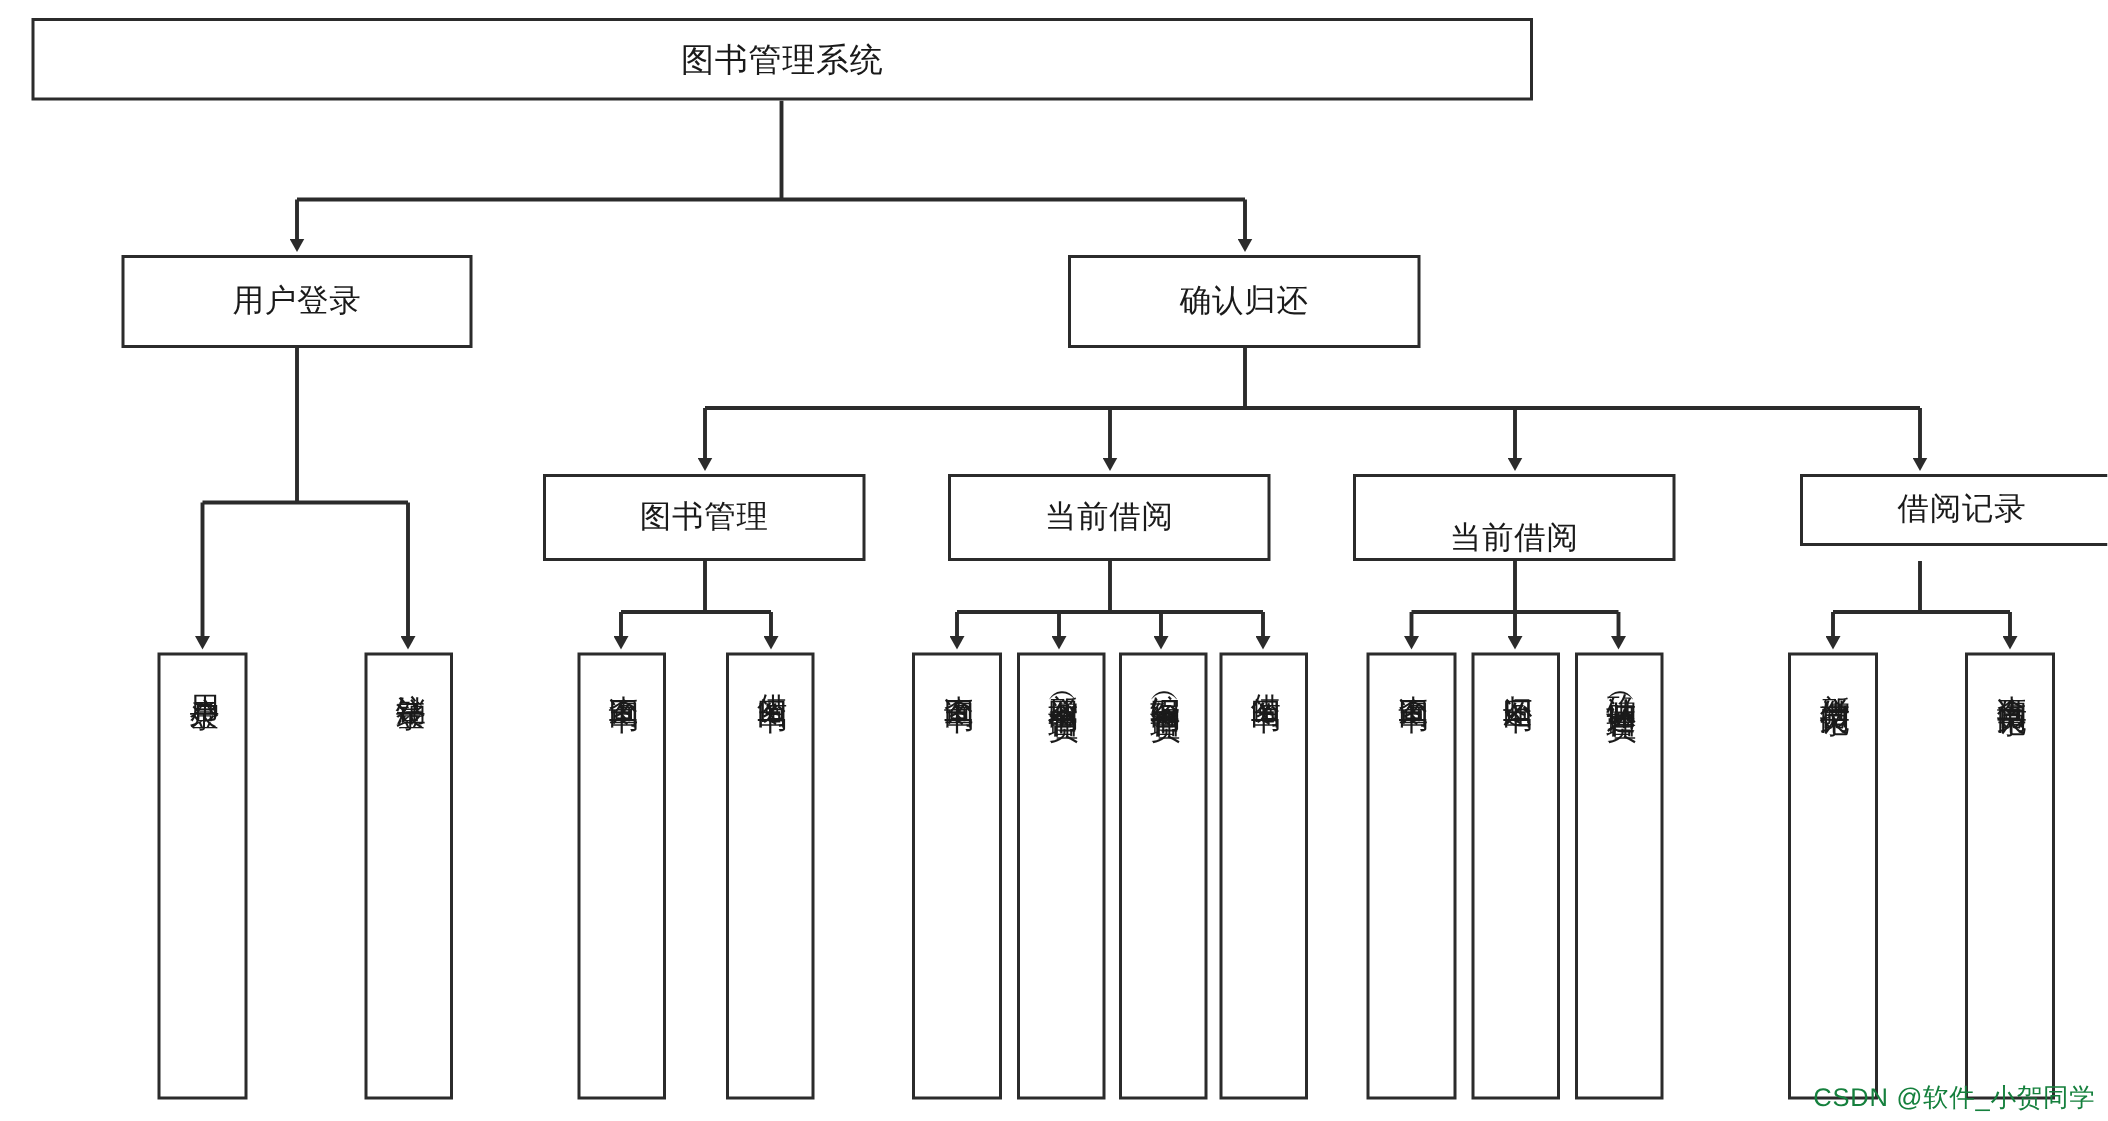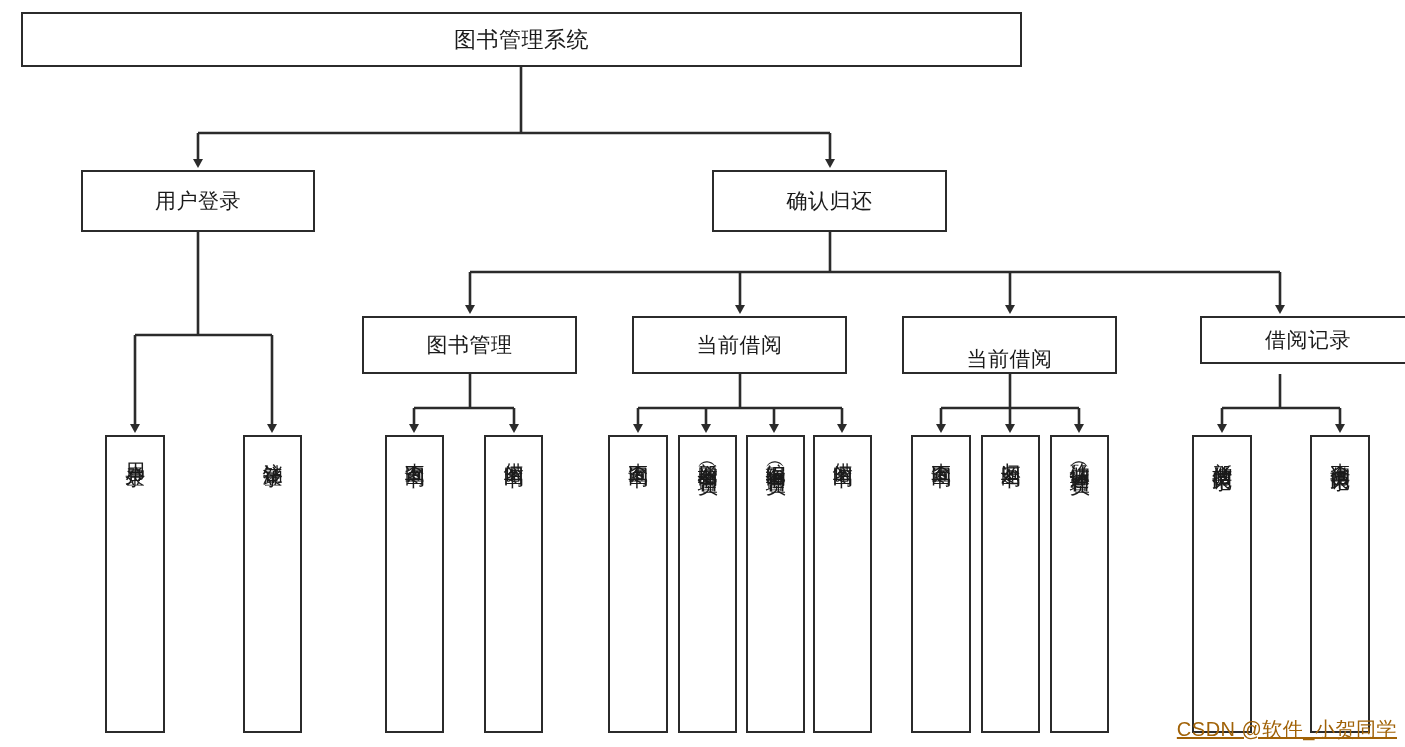--- a/index.html
+++ b/index.html
@@ -50,26 +50,25 @@
   }
   .node.vert {
     align-items: flex-start;
     padding-top: 10px;
   }
   .node.root .lbl { font-size: 22px; }
   .watermark {
     position: absolute;
     right: 8px;
     bottom: 4px;
-    font-size: 20px;
-    color: #a16207;
+    font-size: 17px;
+    color: #15803d;
     white-space: nowrap;
     z-index: 3;
     letter-spacing: 0.5px;
-    text-decoration: underline;
   }
 </style>
 </head>
 <body>
 
 <div id="canvas">
 
   <svg id="wires" viewBox="0 0 1405 747">
     <defs>
       <marker id="arrow" markerWidth="9" markerHeight="10" refX="1" refY="5" orient="auto" markerUnits="userSpaceOnUse">

